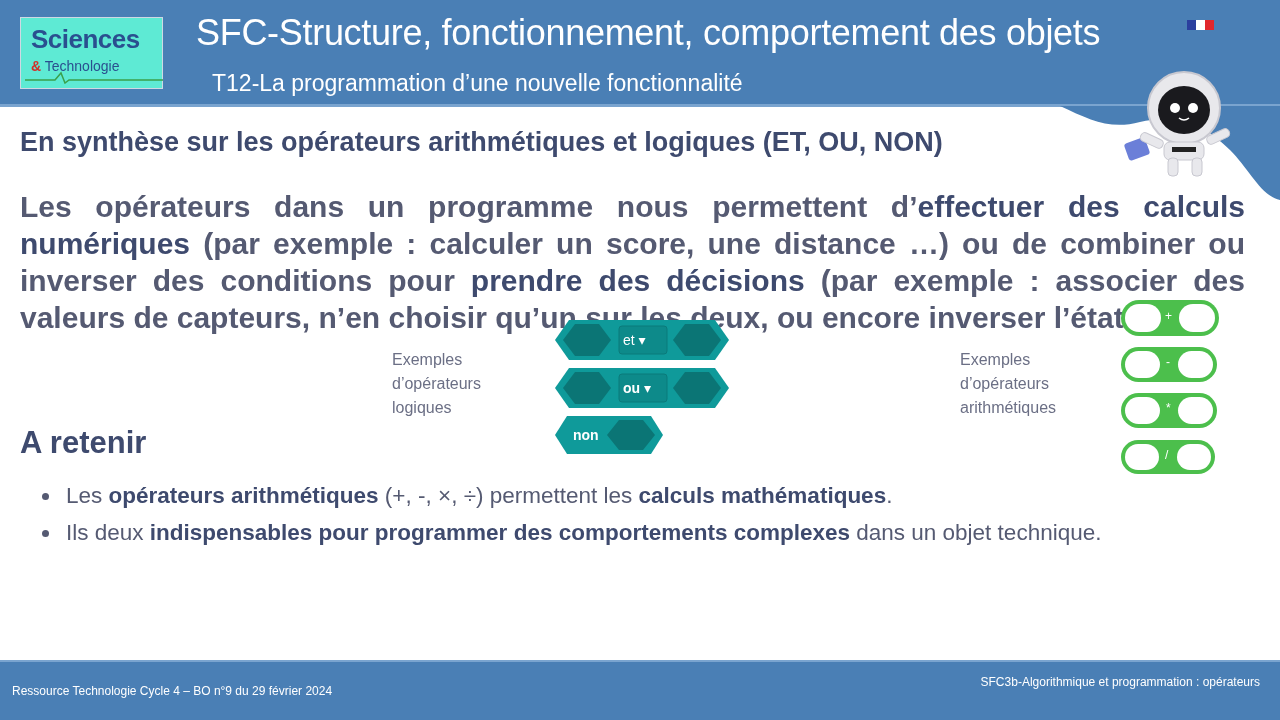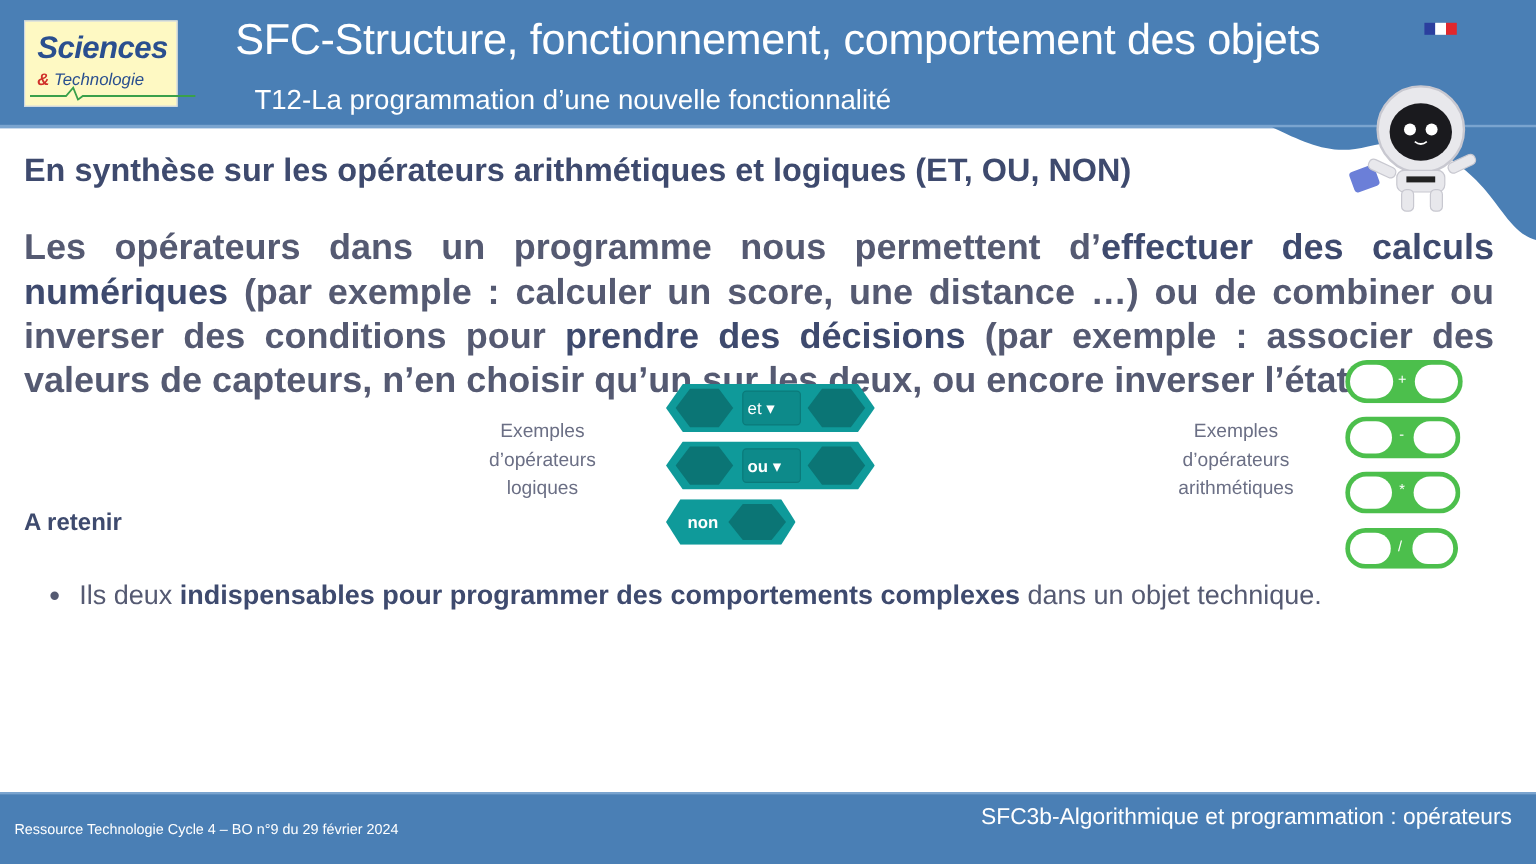--- a/index.html
+++ b/index.html
@@ -1,51 +1,51 @@
 <!DOCTYPE html>
 <html><head>
 <meta charset="utf-8">
 <style>
   * { box-sizing: border-box; margin: 0; padding: 0; }
   html, body { width: 1280px; height: 720px; overflow: hidden; background: #ffffff; }
   body { position: relative; font-family: "Liberation Sans", "DejaVu Sans", sans-serif; color: #4b4f6a; }
 
   .header { position: absolute; left: 0; top: 0; width: 1280px; height: 106px; background: #4a7fb5; }
   .header-line { position: absolute; left: 0; top: 104px; width: 1280px; height: 3px; background: #7aa4cf; }
-  .logo { position: absolute; left: 20px; top: 17px; width: 128px; height: 72px; background: #fef9c3; border: 1px solid #cfd8e3; font-style: italic; }
+  .logo { position: absolute; left: 20px; top: 17px; width: 143px; height: 72px; background: #5eead4; border: 1px solid #cfd8e3; }
   .logo .l1 { position: absolute; left: 10px; top: 6px; font-size: 26px; font-weight: bold; color: #2a4f8f; letter-spacing: -0.5px; }
   .logo .l2 { position: absolute; left: 10px; top: 40px; font-size: 14px; color: #2a4f8f; }
   .logo .amp { color: #d0302a; font-weight: bold; }
   .logo svg { position: absolute; left: 4px; top: 52px; }
   .title { position: absolute; left: 196px; top: 12px; font-size: 36px; color: #ffffff; white-space: nowrap; letter-spacing: -0.3px; }
   .subtitle { position: absolute; left: 212px; top: 70px; font-size: 23px; color: #ffffff; white-space: nowrap; }
 
   .wave { position: absolute; left: 1060px; top: 100px; }
   .flag { position: absolute; left: 1187px; top: 16px; width: 28px; height: 10px; }
   .flag span { display: inline-block; width: 9px; height: 10px; }
   .robot { position: absolute; left: 1120px; top: 58px; }
 
   .h1 { position: absolute; left: 20px; top: 127px; font-size: 27px; font-weight: bold; color: #3e4a6e; white-space: nowrap; }
   .para { position: absolute; left: 20px; top: 188px; width: 1225px; font-size: 30px; line-height: 37px; color: #555a72; text-align: justify; font-weight: bold; }
   .para b { color: #3e4a6e; }
 
-  .ex-label { position: absolute; font-size: 16px; line-height: 24px; color: #6b6f85; text-align: center; }
+  .ex-label { position: absolute; font-size: 16px; line-height: 24px; color: #6b6f85; }
 
   .block { position: absolute; }
 
-  .h2 { position: absolute; left: 20px; top: 425px; font-size: 20px; font-weight: bold; color: #3e4a6e; }
+  .h2 { position: absolute; left: 20px; top: 425px; font-size: 31px; font-weight: bold; color: #3e4a6e; }
   .bullets { position: absolute; left: 40px; top: 477px; width: 1205px; list-style: none; }
   .bullets li { position: relative; padding-left: 26px; font-size: 22.5px; line-height: 37px; color: #555a72; text-align: justify; }
   .bullets li::before { content: ""; position: absolute; left: 2px; top: 16px; width: 7px; height: 7px; border-radius: 50%; background: #555a72; }
   .bullets li b { color: #3e4a6e; }
 
   .footer { position: absolute; left: 0; top: 662px; width: 1280px; height: 58px; background: #4a7fb5; }
   .footer-line { position: absolute; left: 0; top: 660px; width: 1280px; height: 3px; background: #7aa4cf; }
   .footer-left { position: absolute; left: 12px; top: 684px; font-size: 12px; color: #ffffff; white-space: nowrap; }
-  .footer-right { position: absolute; right: 20px; top: 670px; font-size: 19px; line-height: 24px; color: #ffffff; text-align: right; white-space: nowrap; }
+  .footer-right { position: absolute; right: 20px; top: 670px; font-size: 12px; line-height: 24px; color: #ffffff; text-align: right; white-space: nowrap; }
 </style>
 </head>
 <body>
 
 <div class="header"></div>
 <div class="header-line"></div>
 
 <div class="logo">
   <span class="l1">Sciences</span>
   <span class="l2"><span class="amp">&amp;</span> <span>Technologie</span></span>
@@ -159,20 +159,23 @@
     <rect x="4" y="4" width="34" height="26" rx="13" fill="#fff"></rect>
     <rect x="56" y="4" width="34" height="26" rx="13" fill="#fff"></rect>
   </svg>
   <span style="position:absolute; left:44px; top:8px; font-size:12px; color:#fff;">/</span>
 </div>
 
 <div class="h2">A retenir</div>
 
 <ul class="bullets">
   <li>
+    <span>Les </span><b>opérateurs arithmétiques</b><span> (+, -, ×, ÷) permettent les </span><b>calculs mathématiques</b><span>.</span>
+  </li>
+  <li>
     <span>Ils deux </span><b>indispensables pour programmer des comportements complexes</b><span> dans un objet technique.</span>
   </li>
 </ul>
 
 <div class="footer-line"></div>
 <div class="footer"></div>
 <div class="footer-left">Ressource Technologie Cycle 4 – BO n°9 du 29 février 2024</div>
 <div class="footer-right">
   <div>SFC3b-Algorithmique et programmation : opérateurs</div>
 </div>

